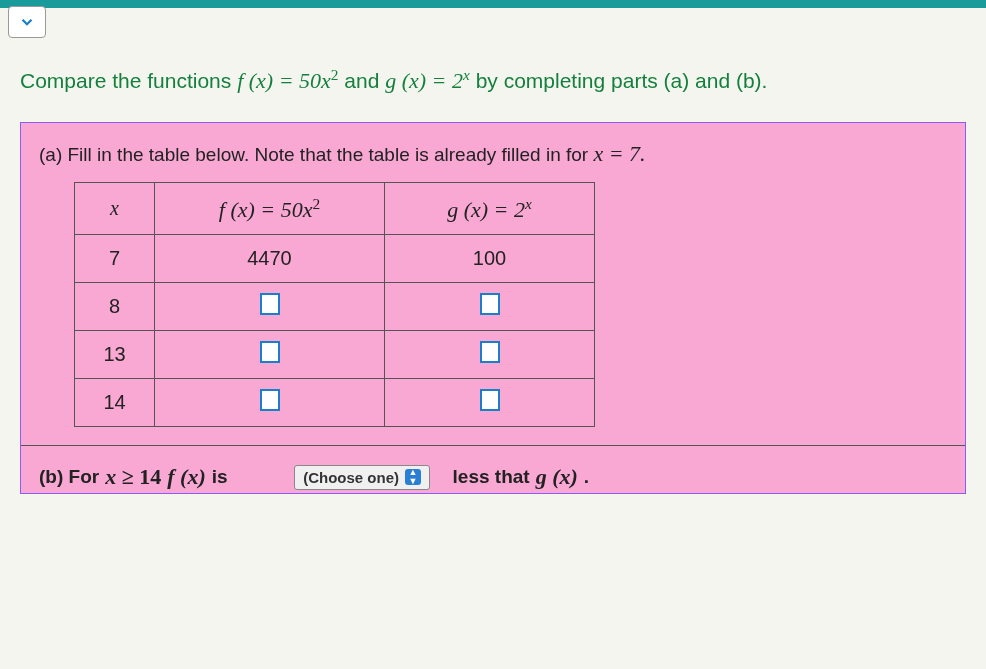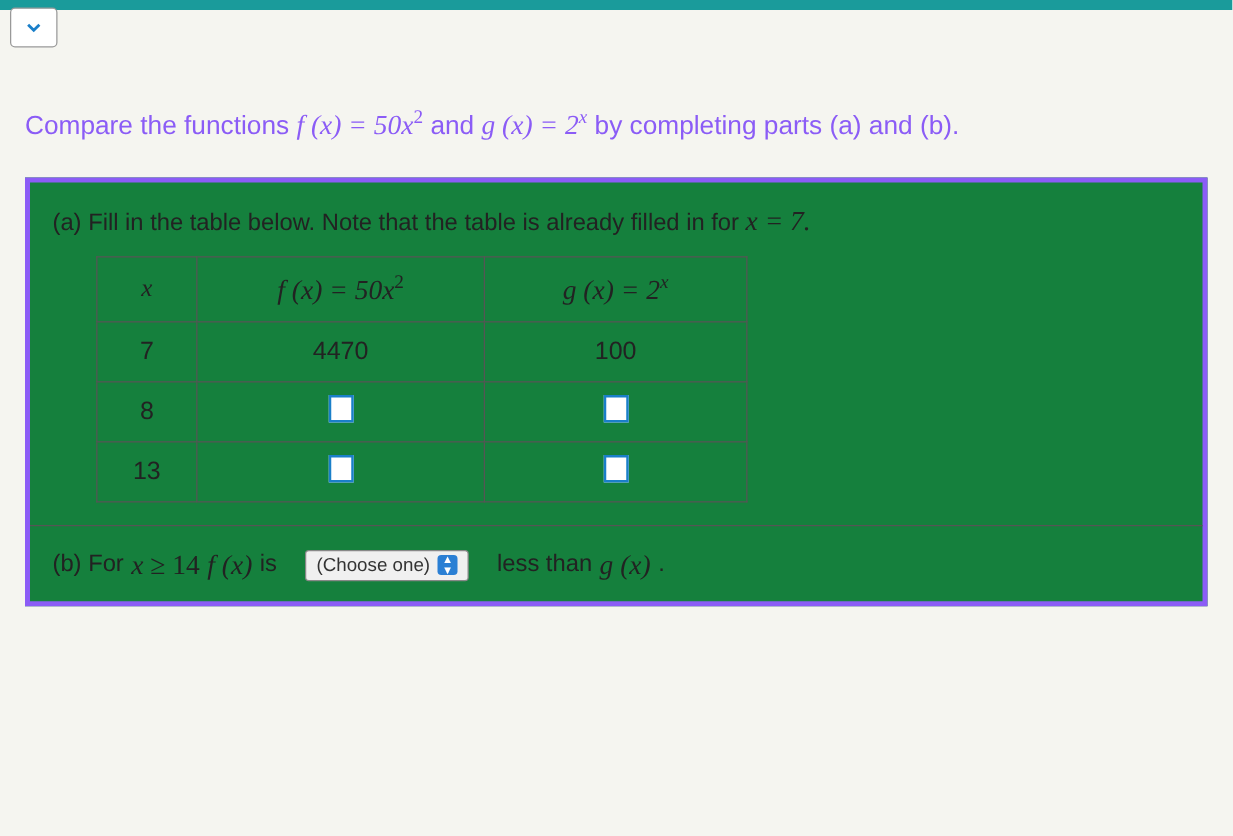--- a/index.html
+++ b/index.html
@@ -32,28 +32,27 @@
       display: flex;
       align-items: center;
       justify-content: center;
       cursor: pointer;
     }
     .content {
       padding: 55px 20px 10px 20px;
     }
     .question-text {
       font-size: 21px;
-      color: #8b5cf6;
+      color: #15803d;
       margin-bottom: 25px;
       line-height: 1.5;
-      margin-top: 20px;
     }
     .outer-box {
-      border: 4px solid #8b5cf6;
-      background: #15803d;
+      border: 1px solid #8b5cf6;
+      background: #f9a8d4;
       padding: 0;
     }
     .section-a {
       padding: 14px 18px 18px 18px;
     }
     .instruction {
       font-size: 19px;
       color: #222;
       line-height: 1.5;
       margin-bottom: 12px;
@@ -90,39 +89,41 @@
       width: 20px;
       height: 22px;
       border: 2px solid #1a7fc9;
       background: #fff;
       display: inline-block;
     }
     .section-divider {
       border-top: 1px solid #555;
     }
     .section-b {
-      padding: 18px 18px 16px 18px;
+      padding: 18px 18px 3px 18px;
       font-size: 19px;
       color: #222;
       display: flex;
       align-items: center;
       flex-wrap: wrap;
       gap: 6px;
+      font-weight: bold;
     }
     .dropdown {
       border: 1px solid #888;
       background: #f0f0f0;
       padding: 3px 8px;
       border-radius: 3px;
       font-size: 15px;
       color: #333;
       display: inline-flex;
       align-items: flex-start;
       gap: 6px;
       cursor: pointer;
+      margin-left: 44px;
     }
     .dropdown-arrows {
       width: 16px;
       height: 16px;
       background: #2a7fd4;
       border-radius: 3px;
       display: inline-flex;
       align-items: center;
       justify-content: center;
       font-size: 9px;
@@ -186,20 +187,25 @@
           <td class="col-f">4470</td>
           <td class="col-g">100</td>
         </tr>
         <tr>
           <td class="col-x">8</td>
           <td class="col-f"><span class="input-cell"></span></td>
           <td class="col-g"><span class="input-cell"></span></td>
         </tr>
         <tr>
           <td class="col-x">13</td>
+          <td class="col-f"><span class="input-cell"></span></td>
+          <td class="col-g"><span class="input-cell"></span></td>
+        </tr>
+        <tr>
+          <td class="col-x">14</td>
           <td class="col-f"><span class="input-cell"></span></td>
           <td class="col-g"><span class="input-cell"></span></td>
         </tr>
       </tbody>
         </table>
     </div>
 
     <div class="section-divider"></div>
 
     <div class="section-b">
@@ -209,17 +215,17 @@
       <span> is</span>
       &nbsp;&nbsp;
       <span class="dropdown">
         <span>(Choose one)</span>
         <span class="dropdown-arrows">
           <span>▲</span>
             <span>▼</span>
         </span>
       </span>
       &nbsp;&nbsp;
-      <span>less than </span>
+      <span>less that </span>
       <span class="math-expr">g (x)</span><span>.</span>
     </div>
   </div>
 </div>
 
 </body></html>

